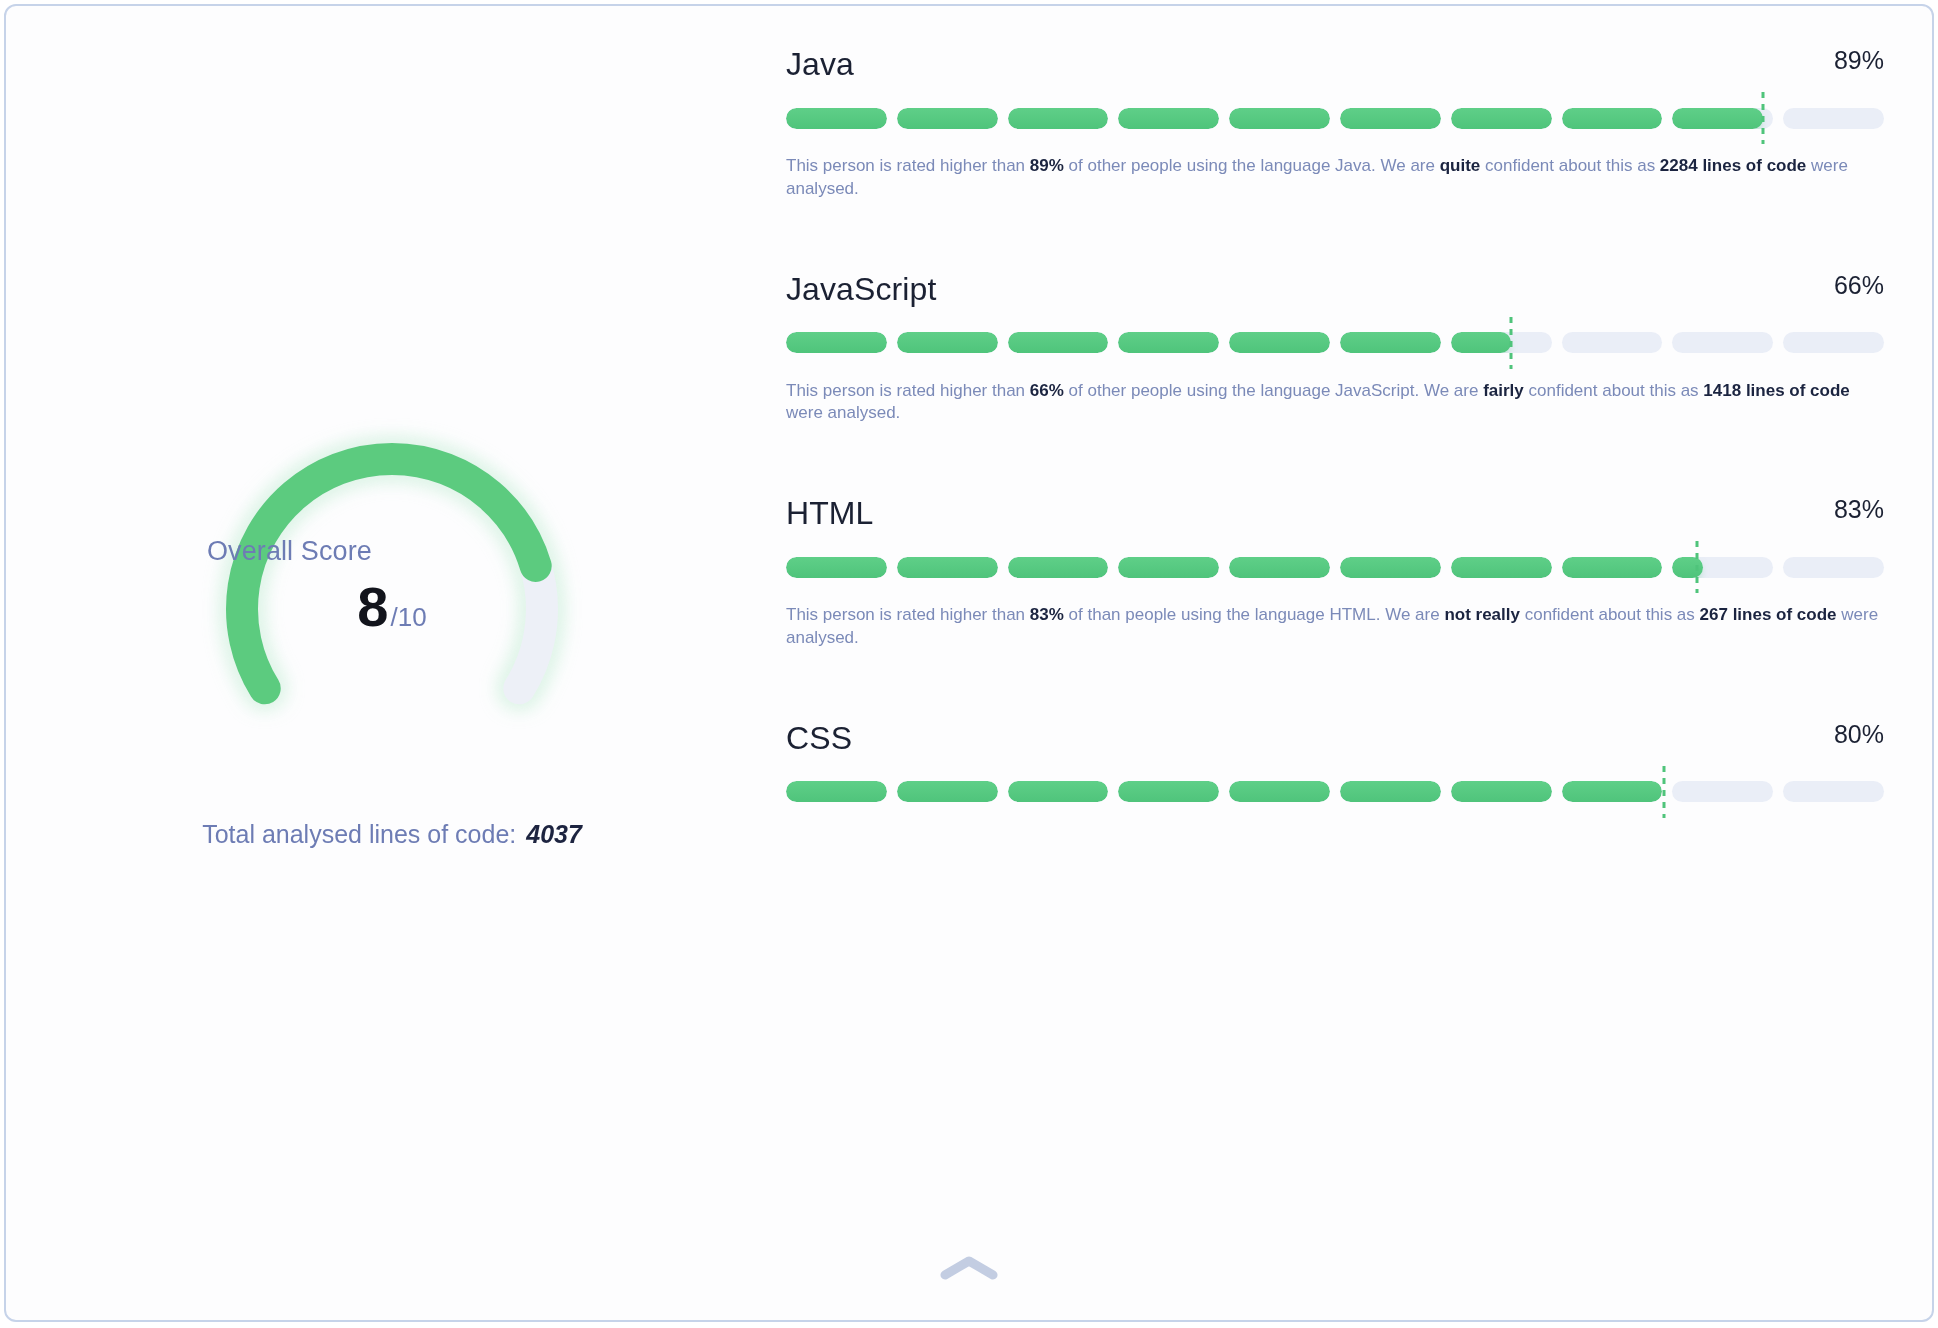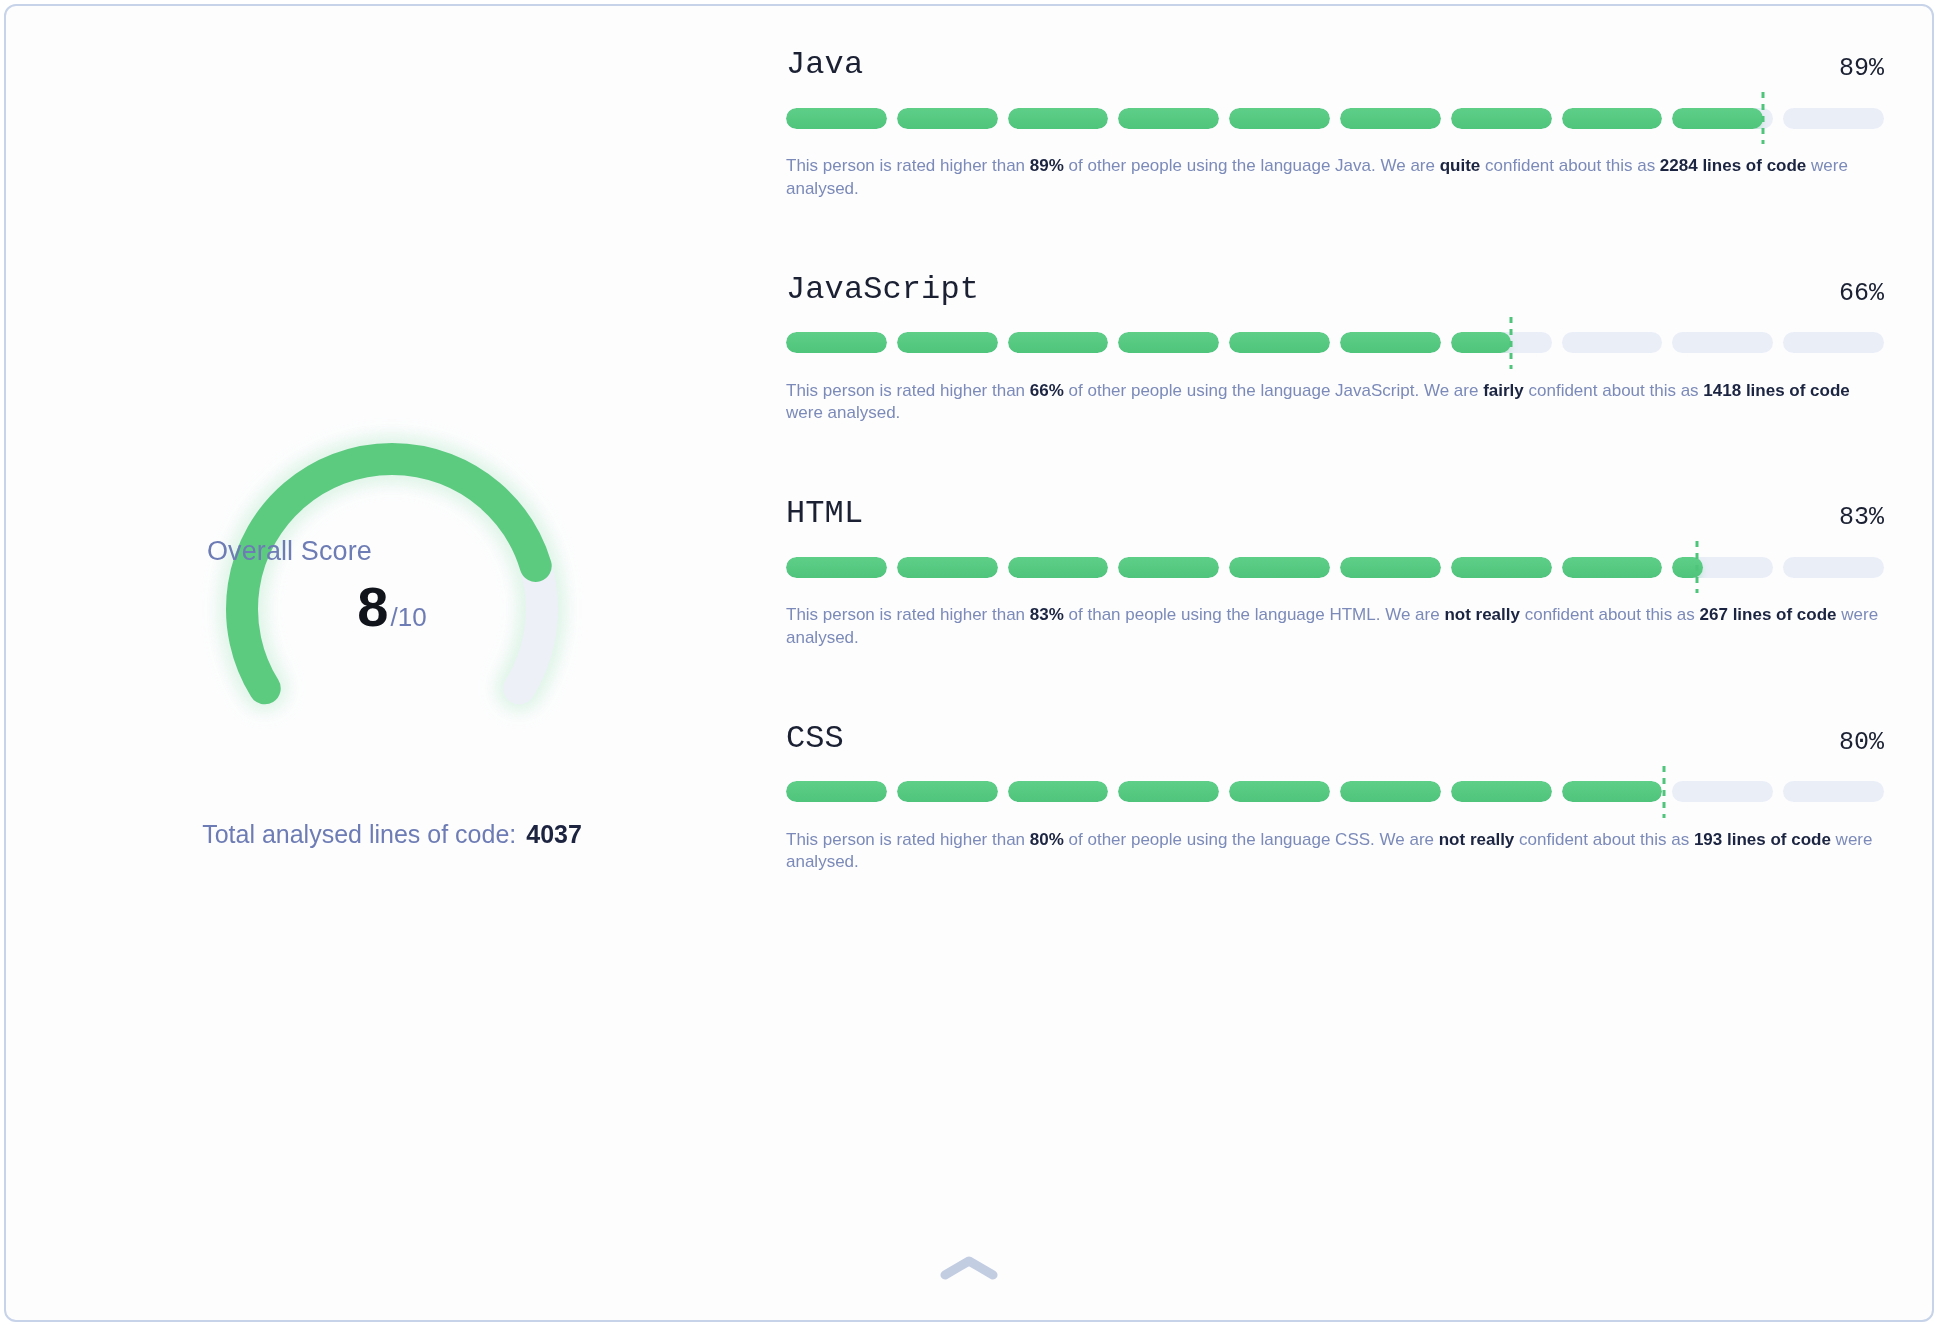--- a/index.html
+++ b/index.html
@@ -94,41 +94,41 @@
     top: 814px;
     text-align: center;
     font-size: 25px;
     color: #6d7cb4;
     white-space: nowrap;
   }
   .total-lines .value {
     color: #1d2440;
     font-weight: 700;
     margin-left: 10px;
+    font-style: italic;
   }
 
   
   .right-panel {
     position: absolute;
     left: 772px;
     top: 0;
     right: 0;
     height: 100%;
     padding: 40px 48px 0 8px;
   }
 
   .lang-block { margin-bottom: 70px; }
   .lang-block:last-child { margin-bottom: 0; }
 
   .lang-head {
     display: flex;
-    align-items: flex-end;
+    align-items: flex-start;
     justify-content: space-between;
     margin-bottom: 20px;
-    font-family: Liberation Mono, monospace;
   }
 
   .lang-name {
     font-size: 32px;
     color: #1b2133;
     font-weight: 400;
     letter-spacing: .1px;
   }
 
   .lang-pct {
@@ -376,21 +376,20 @@
           <div class="seg">
             <div class="fill" style="width: 100%;"></div>
           </div>
           <div class="seg">
             <div class="fill" style="width: 100%;"></div>
           </div>
           <div class="seg"></div>
           <div class="seg"></div>
           <div class="marker" style="left: 80%;"></div>
         </div>
-        <div class="lang-desc"><span>This person is rated higher than </span><b>80%</b><span> of other people using the language CSS. We are </span><b>not really</b><span> confident about this as </span><b>193 lines of code</b><span> were analysed.</span></div>
       </div>
     </div>
 
   <div class="collapse-btn">
     <svg width="58" height="28" viewBox="0 0 58 28">
       <path d="M5 21 L29 7 L53 21" fill="none" stroke="#c3cde2" stroke-width="9" stroke-linecap="round" stroke-linejoin="round"></path>
     </svg>
   </div>
 
 </div>

